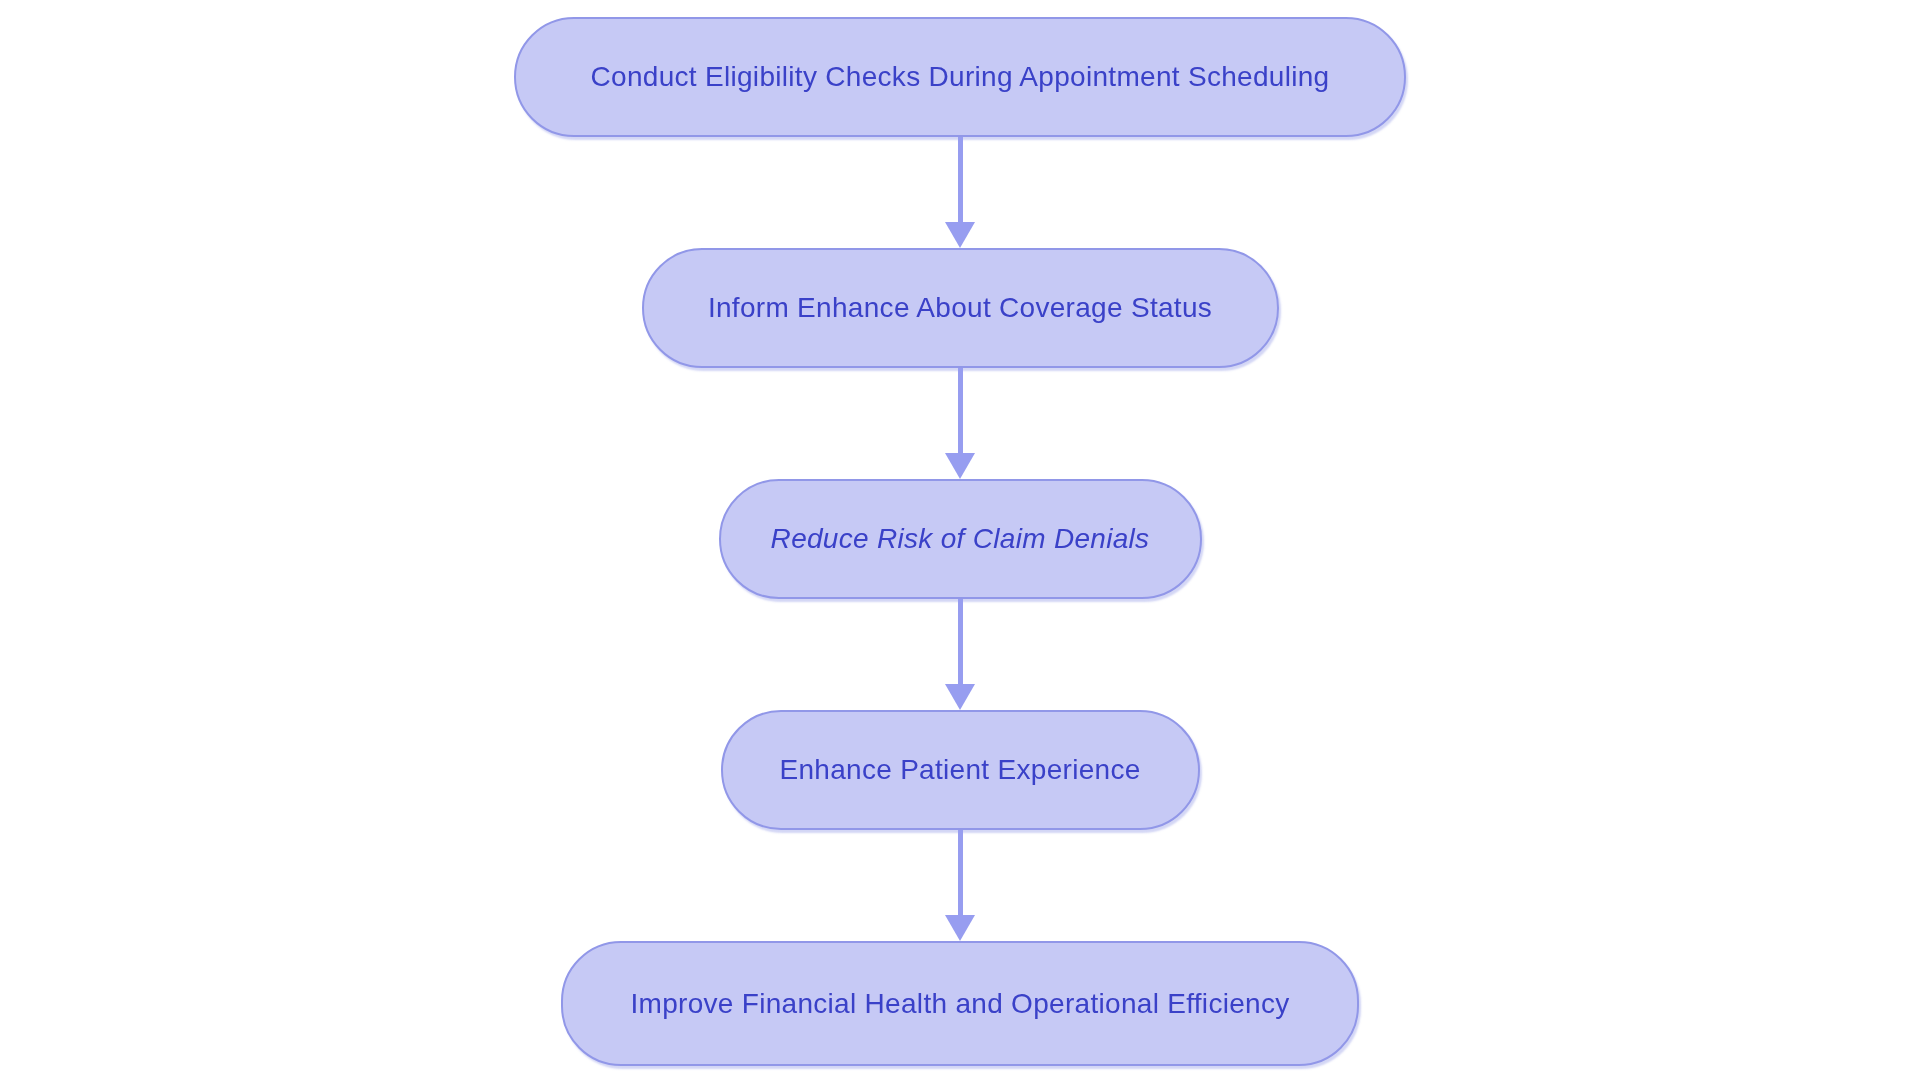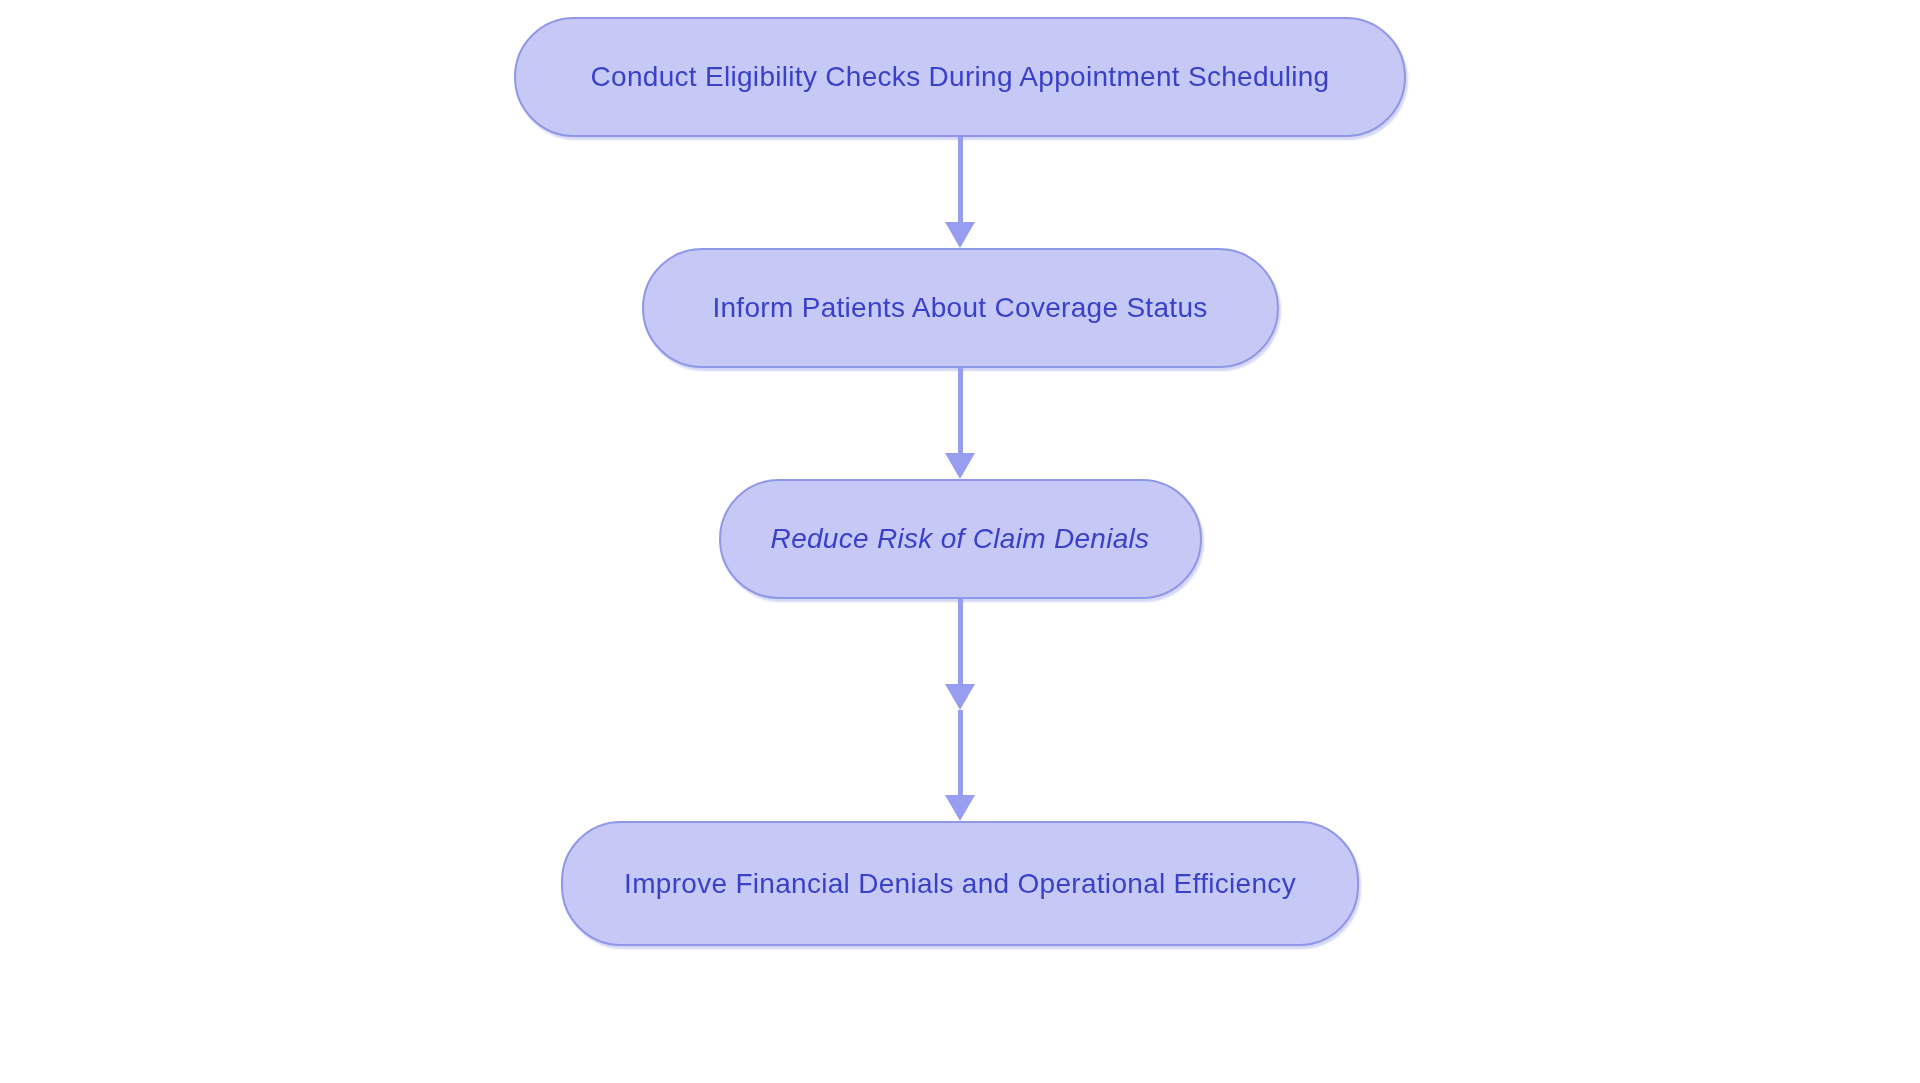--- a/index.html
+++ b/index.html
@@ -73,40 +73,43 @@
   <div class="node node-1">
     <span>Conduct Eligibility Checks During Appointment Scheduling</span>
   </div>
 
   <div class="arrow">
     <div class="arrow-line"></div>
     <div class="arrow-head"></div>
   </div>
 
   <div class="node node-2">
-    <span>Inform Patients About Coverage Status</span>
+    <span>Inform Enhance About Coverage Status</span>
   </div>
 
   <div class="arrow">
     <div class="arrow-line"></div>
     <div class="arrow-head"></div>
   </div>
 
   <div class="node node-3">
     <span>Reduce Risk of Claim Denials</span>
   </div>
 
   <div class="arrow">
     <div class="arrow-line"></div>
     <div class="arrow-head"></div>
   </div>
 
+  <div class="node node-4">
+    <span>Enhance Patient Experience</span>
+  </div>
 
   <div class="arrow">
     <div class="arrow-line"></div>
     <div class="arrow-head"></div>
   </div>
 
   <div class="node node-5">
-    <span>Improve Financial Denials and Operational Efficiency</span>
+    <span>Improve Financial Health and Operational Efficiency</span>
   </div>
 
 </div>
 
 </body></html>

